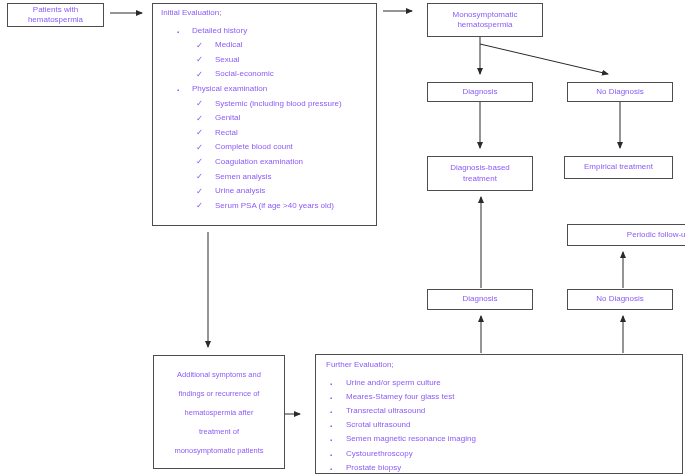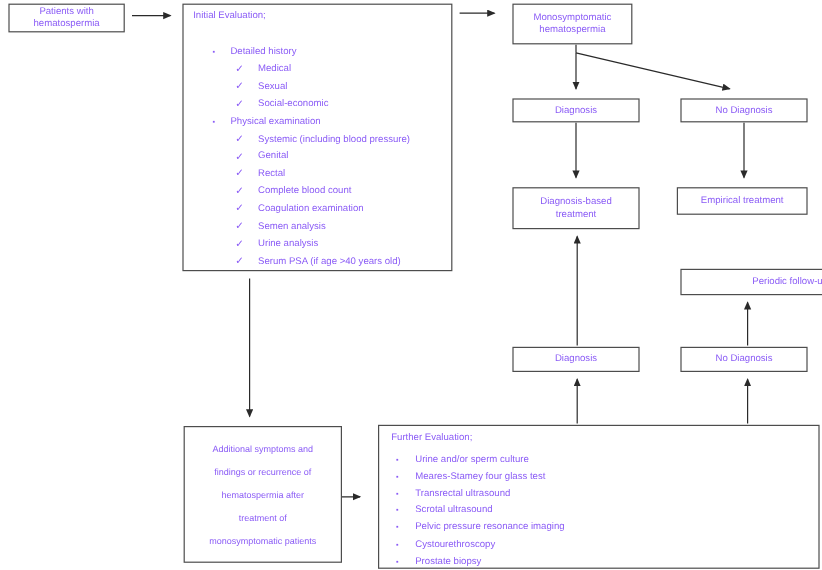--- a/index.html
+++ b/index.html
@@ -28,21 +28,21 @@
     align-items: center;
     justify-content: center;
     text-align: center;
     font-size: 8px;
     line-height: 10.5px;
   }
   .center-box span { white-space: pre-line; }
   .list-box { font-size: 8px; }
   .list-title {
     line-height: 11px;
-    margin-bottom: 14px;
+    margin-bottom: 2px;
   }
   .li {
     display: flex;
     align-items: flex-end;
   }
   .li .marker {
     flex: 0 0 auto;
     font-size: 6px;
     line-height: 1;
   }
@@ -158,21 +158,21 @@
           <span class="li-text">Urine analysis</span>
         </div>
 
         <div class="li lvl2">
           <span class="marker">✓</span>
           <span class="li-text">Serum PSA (if age &gt;40 years old)</span>
         </div>
       </div>
   </div>
 
-  <div class="box center-box" style="left:427px; top:3px; width:100px; height:34px;align-items:center;">
+  <div class="box center-box" style="left:427px; top:3px; width:116px; height:34px;align-items:center;">
     <span>Monosymptomatic
 hematospermia</span>
   </div>
 
   <div class="box center-box" style="left:427px; top:82px; width:106px; height:20px;">
     <span>Diagnosis</span>
   </div>
 
   <div class="box center-box" style="left:567px; top:82px; width:106px; height:20px;">
     <span>No Diagnosis</span>
@@ -226,21 +226,21 @@
           <span class="li-text">Transrectal ultrasound</span>
         </div>
 
         <div class="li">
           <span class="marker">▪</span>
           <span class="li-text">Scrotal ultrasound</span>
         </div>
 
         <div class="li">
           <span class="marker">▪</span>
-          <span class="li-text">Pelvic pressure resonance imaging</span>
+          <span class="li-text">Semen magnetic resonance imaging</span>
         </div>
 
         <div class="li">
           <span class="marker">▪</span>
           <span class="li-text">Cystourethroscopy</span>
         </div>
 
         <div class="li">
           <span class="marker">▪</span>
           <span class="li-text">Prostate biopsy</span>

